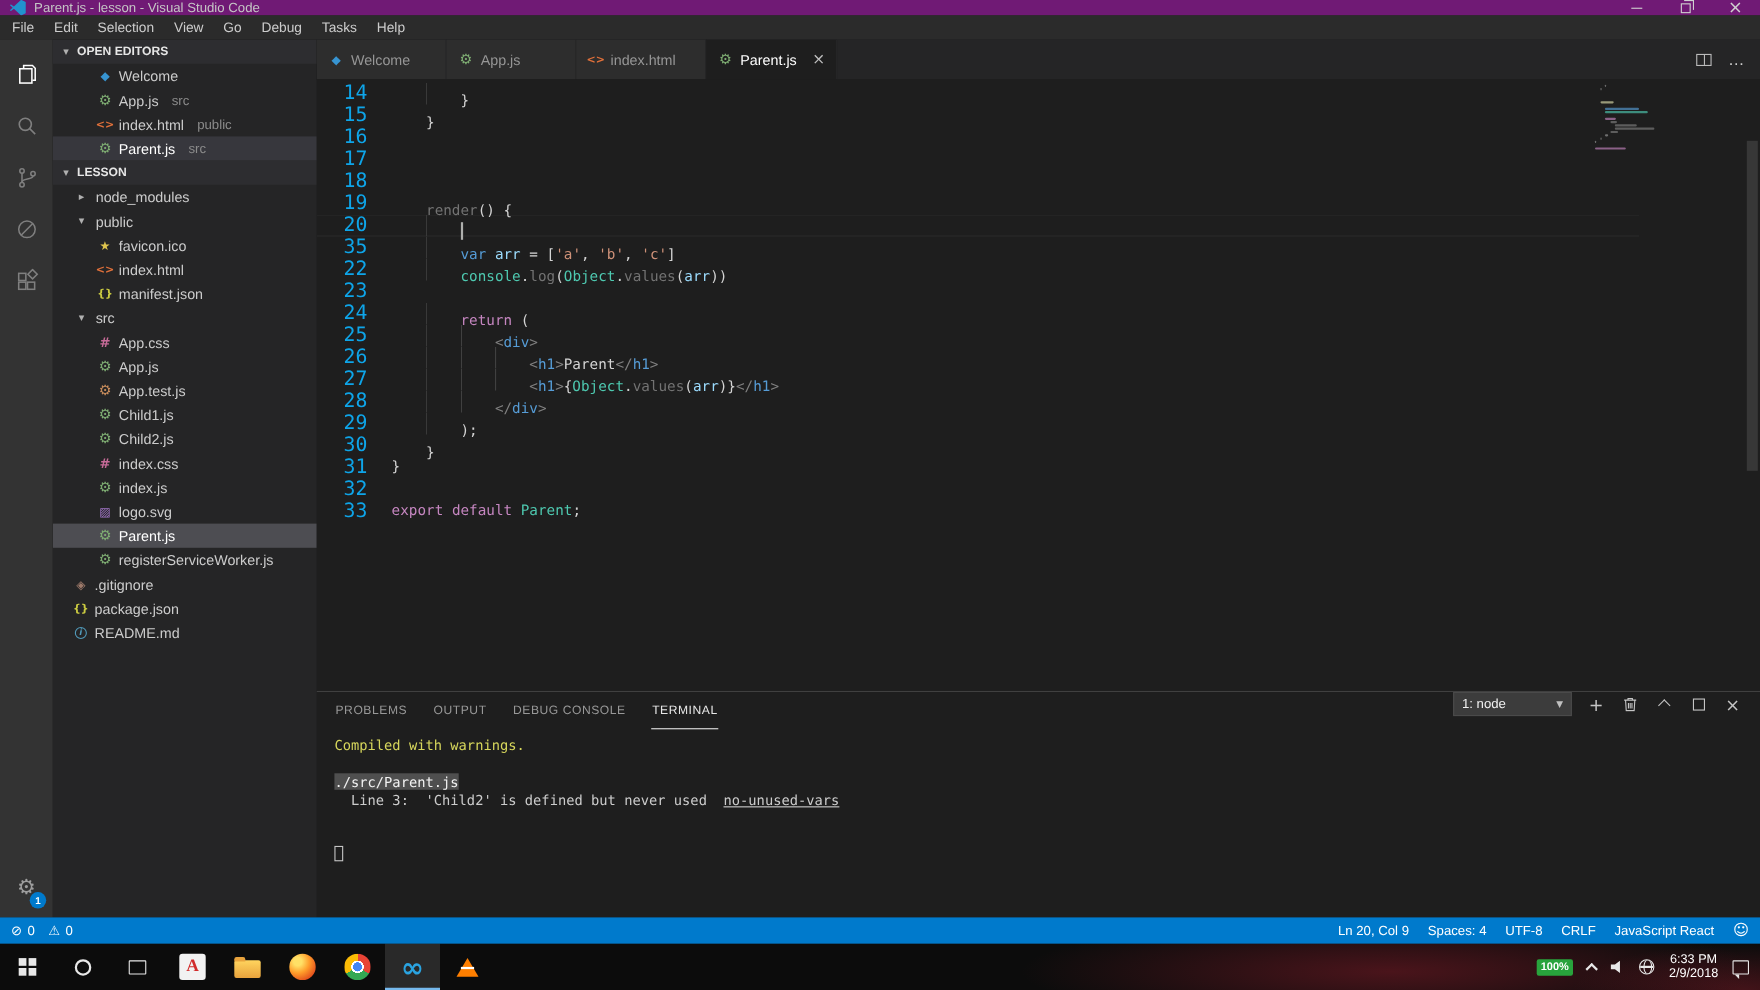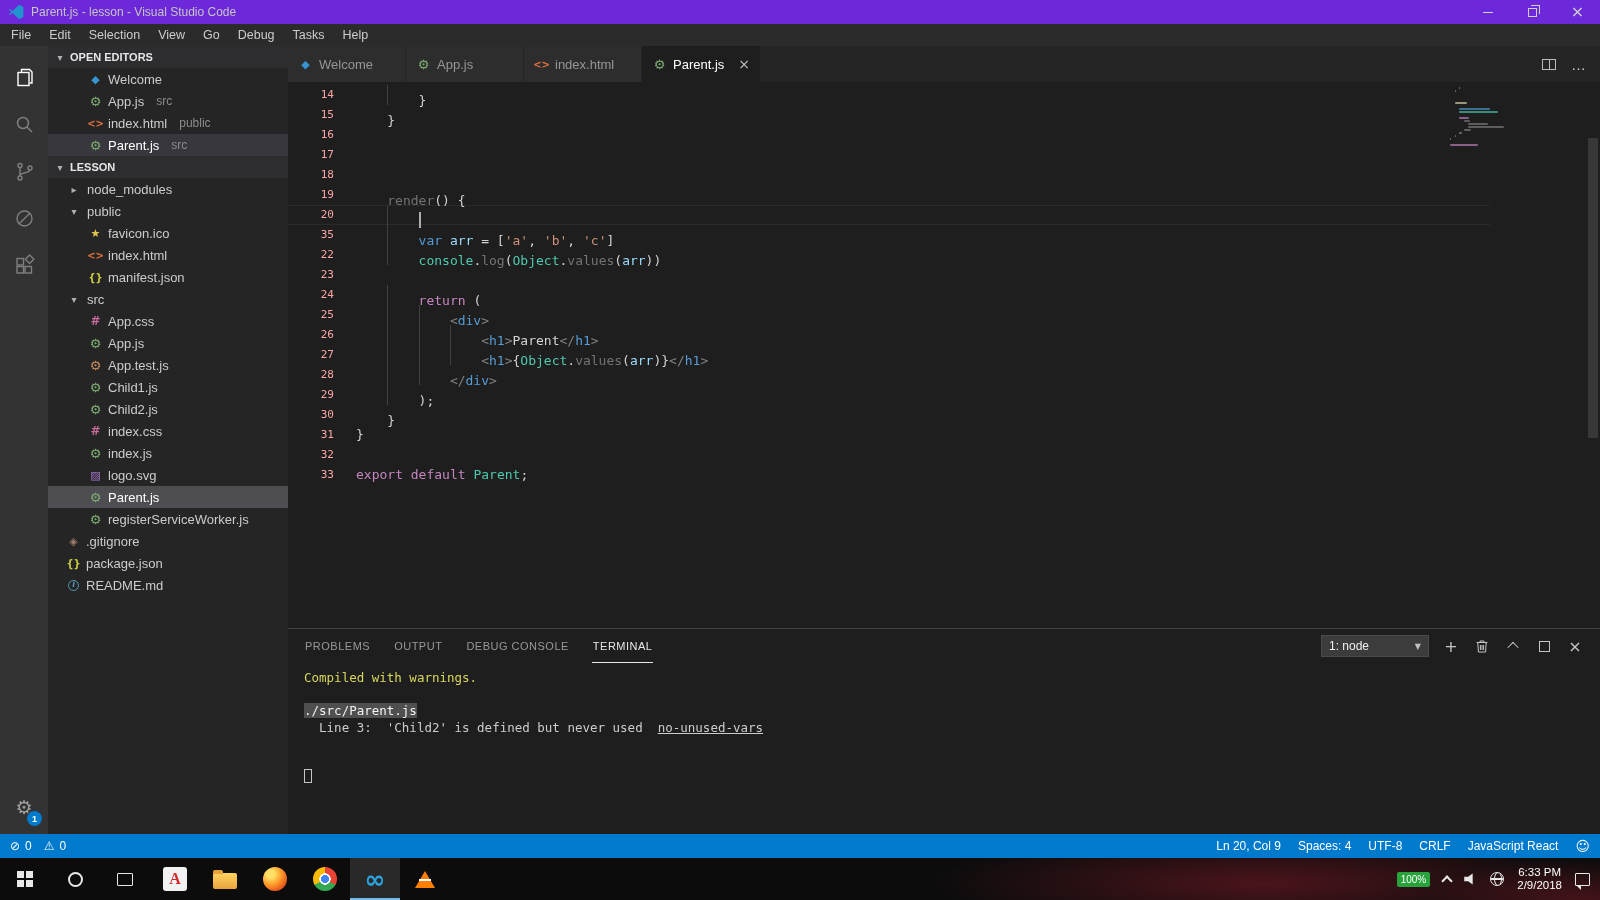--- a/index.html
+++ b/index.html
@@ -1,21 +1,21 @@
 <!DOCTYPE html>
 <html><head>
 <meta charset="utf-8">
 <style>
 *{margin:0;padding:0;box-sizing:border-box}
 html,body{width:1600px;height:900px;overflow:hidden}
 body{font-family:"Liberation Sans","DejaVu Sans",sans-serif;background:#1e1e1e;color:#ccc;font-size:13px}
 .window{width:1600px;height:900px;display:flex;flex-direction:column}
 
 
-.titlebar{height:24px;background:#6d28d9;display:flex;align-items:center;flex:none;font-size:12px;color:#c5c5c5}
+.titlebar{height:14px;background:#701a75;display:flex;align-items:center;flex:none;font-size:12px;color:#c5c5c5}
 .tb-icon{width:16px;height:16px;margin:0 7px 0 8px;flex:none}
 .tb-title{flex:1;white-space:nowrap}
 .tb-controls{display:flex;height:100%}
 .win-btn{width:45px;display:flex;align-items:center;justify-content:center}
 .glyph-min{width:10px;height:1px;background:#d0d0d0}
 .glyph-restore{width:9px;height:9px;border:1px solid #d0d0d0;position:relative}
 .glyph-restore::before{content:"";position:absolute;top:-4px;left:2px;width:8px;height:8px;border-top:1px solid #d0d0d0;border-right:1px solid #d0d0d0}
 .glyph-close{font-size:16px;line-height:1;color:#d0d0d0;font-family:"DejaVu Sans",sans-serif}
 
 
@@ -51,33 +51,33 @@
 .tab-close{margin-left:auto;font-size:14px;color:#c0c0c0;padding-left:8px;font-family:"DejaVu Sans",sans-serif}
 .tab-actions{margin-left:auto;display:flex;align-items:center;gap:15px;padding-right:14px;color:#cfcfcf}
 .split-ic{width:14px;height:11px;border:1px solid #bbb;position:relative;display:inline-block}
 .split-ic::after{content:"";position:absolute;left:6px;top:0;bottom:0;width:1px;background:#bbb}
 .dots{font-size:15px}
 
 .editor{flex:1;position:relative;background:#1e1e1e;overflow:hidden;font-family:"DejaVu Sans Mono","Liberation Mono",monospace;font-size:13px}
 .code{position:absolute;top:3px;left:0;right:110px}
 .cline{display:flex;height:20px;line-height:20px}
 .cline.current{box-shadow:inset 0 1px 0 #2a2a2a,inset 0 -1px 0 #2a2a2a}
-.lnum{width:46px;text-align:right;color:#fca5a5;flex:none;font-size:11px}
+.lnum{width:46px;text-align:right;color:#0ea5e9;flex:none;font-size:18px}
 .lcontent{margin-left:22px;white-space:pre}
 .ind{display:inline-block;width:4ch;height:100%}
 .ind.g{box-shadow:inset 1px 0 0 #404040}
 .caret{display:inline-block;width:2px;height:16px;background:#aeafad;vertical-align:-3px}
 .tk-kw{color:#569cd6}.tk-kw2{color:#c586c0}.tk-var{color:#9cdcfe}.tk-str{color:#ce9178}.tk-fn{color:#737373}.tk-cls{color:#4ec9b0}.tk-tag{color:#569cd6}.tk-brk{color:#808080}.tk-pln{color:#d4d4d4}
 .minimap{position:absolute;top:5px;right:92px;width:58px}
 .mbar{height:2px;margin-bottom:1px;border-radius:1px;opacity:.65}
 .scroll-thumb{position:absolute;right:2px;top:56px;width:10px;height:300px;background:rgba(121,121,121,.28)}
 
 
 .panel{height:206px;flex:none;background:#1e1e1e;display:flex;flex-direction:column;border-top:1px solid rgba(128,128,128,.35)}
-.panel-header{height:34px;display:flex;align-items:center;padding:0 16px;flex:none}
+.panel-header{height:34px;display:flex;align-items:flex-start;padding:0 16px;flex:none}
 .panel-tab{font-size:11px;letter-spacing:.5px;color:#989898;height:34px;display:flex;align-items:center;border-bottom:1px solid transparent;padding:0 1px;white-space:nowrap}
 .panel-tab.active{color:#e7e7e7;border-bottom-color:#e7e7e7}
 .panel-actions{margin-left:auto;display:flex;align-items:center;gap:13px}
 .term-select{width:108px;height:22px;background:#3c3c3c;color:#f0f0f0;font-size:12px;display:flex;align-items:center;justify-content:space-between;padding:0 7px;border:1px solid #4a4a4a}
 .sel-arrow{font-size:8px;color:#c0c0c0;font-family:"DejaVu Sans",sans-serif}
 .pa{color:#c5c5c5;font-size:16px;display:flex;align-items:center;justify-content:center;width:18px;height:18px;font-family:"DejaVu Sans",sans-serif}
 .chev-up{width:8px;height:8px;border-top:1.6px solid #c5c5c5;border-left:1.6px solid #c5c5c5;transform:rotate(45deg) translate(1px,1px)}
 .sq{width:11px;height:11px;border:1px solid #c5c5c5}
 .terminal{flex:1;padding:7px 16px;font-family:"DejaVu Sans Mono","Liberation Mono",monospace;font-size:12.5px;line-height:16.5px;color:#cccccc;overflow:hidden}
 .tline{white-space:pre;min-height:16.5px}
@@ -105,21 +105,21 @@
 .taskview{width:16px;height:13px;border:1.5px solid #e8e8e8;border-radius:1px}
 .ic-acrobat{width:24px;height:24px;background:#f2f2f2;border-radius:3px;color:#d22b2b;font-weight:bold;font-size:16px;display:flex;align-items:center;justify-content:center;font-family:"Liberation Serif",serif}
 .ic-folder{width:24px;height:16px;background:linear-gradient(#ffd45e,#e8a33d);border-radius:2px;position:relative;margin-top:4px}
 .ic-folder::before{content:"";position:absolute;top:-3px;left:0;width:10px;height:4px;background:#e8a33d;border-radius:2px 2px 0 0}
 .ic-firefox{width:24px;height:24px;border-radius:50%;background:radial-gradient(circle at 32% 30%,#ffe066 0 16%,#ff9c2a 45%,#e34f1d 78%,#b33418 100%)}
 .ic-chrome{width:24px;height:24px;border-radius:50%;background:radial-gradient(circle,#4285f4 0 24%,#ffffff 25% 33%,rgba(0,0,0,0) 34%),conic-gradient(#e84335 0 120deg,#34a853 120deg 240deg,#fcbc05 240deg 360deg)}
 .ic-vscode{font-size:25px;color:#2aa3e0;font-weight:bold;line-height:1;font-family:"DejaVu Sans",sans-serif}
 .ic-vlc{width:0;height:0;border-left:10px solid transparent;border-right:10px solid transparent;border-bottom:17px solid #ff7f00;position:relative}
 .ic-vlc::after{content:"";position:absolute;left:-6px;top:8px;width:12px;height:2.5px;background:#fff}
 .tray{margin-left:auto;display:flex;align-items:center;gap:13px;padding-right:10px}
-.tray-batt{background:#28a33c;color:#fff;font-size:10px;font-weight:normal;padding:2px 4px;border-radius:2px}
+.tray-batt{background:#28a33c;color:#fff;font-size:10px;font-weight:bold;padding:2px 4px;border-radius:2px}
 .tray-chev{width:8px;height:8px;border-top:2px solid #e8e8e8;border-left:2px solid #e8e8e8;transform:rotate(45deg);margin-top:4px}
 .spk{width:13px;height:12px;background:#e8e8e8;clip-path:polygon(0 32%,30% 32%,65% 4%,65% 96%,30% 68%,0 68%)}
 .net{width:14px;height:14px;border:1.5px solid #e8e8e8;border-radius:50%;position:relative;overflow:hidden}
 .net::before{content:"";position:absolute;left:50%;top:-1px;bottom:-1px;width:6px;margin-left:-3px;border:1.5px solid #e8e8e8;border-radius:50%}
 .net::after{content:"";position:absolute;left:-1px;right:-1px;top:50%;height:1.5px;margin-top:-1px;background:#e8e8e8}
 .clock{text-align:center;font-size:11.5px;line-height:13px;color:#fff}
 .ac-ic{width:15px;height:13px;border:1.5px solid #e8e8e8;border-radius:1px;position:relative}
 .ac-ic::after{content:"";position:absolute;left:1px;bottom:-5px;border-left:4px solid transparent;border-top:4px solid #e8e8e8}
 </style>
 </head>

